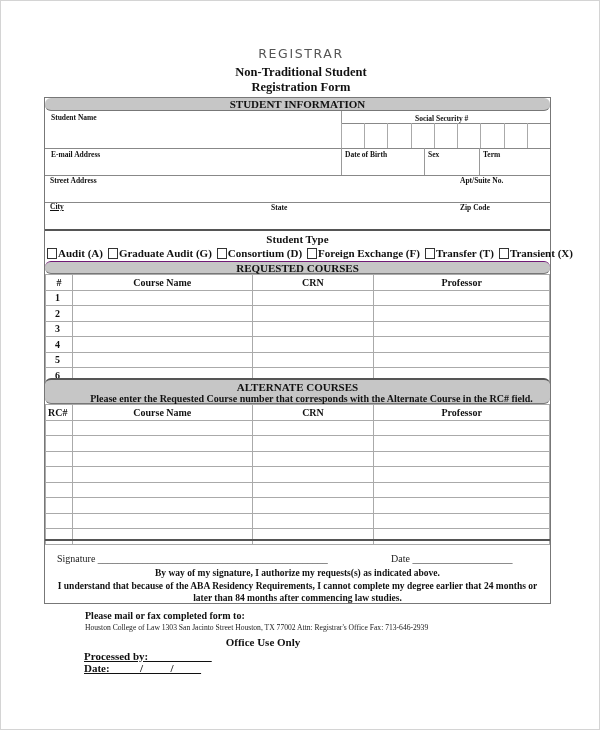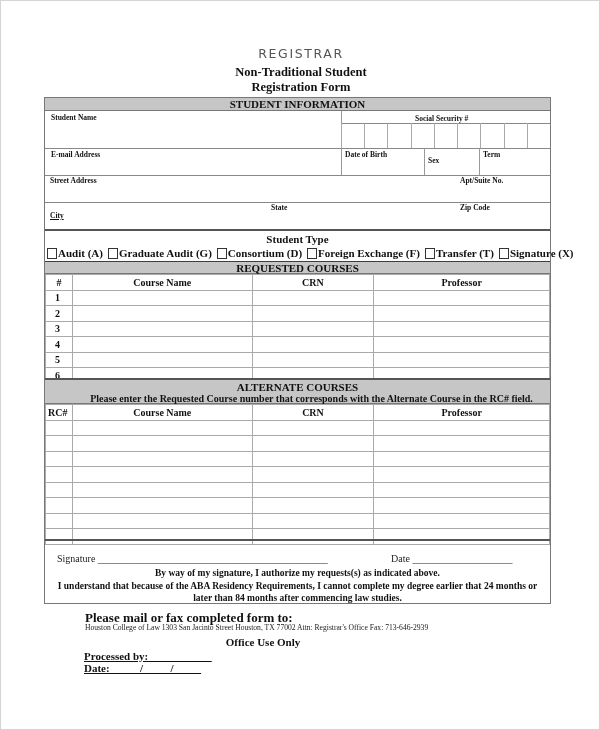--- a/index.html
+++ b/index.html
@@ -6,40 +6,40 @@
   html, body { width: 600px; height: 730px; background: #fff; overflow: hidden; }
   body { font-family: "Liberation Serif", serif; color: #111; position: relative; }
   .page { position: absolute; left: 0; top: 0; width: 600px; height: 730px; border: 1px solid #d4d4d4; }
   .abs { position: absolute; }
 
   .registrar { left: 0; width: 600px; top: 45px; text-align: center; font-family: "DejaVu Sans", sans-serif; font-size: 12.5px; letter-spacing: 1.6px; color: #555; }
   .title1 { left: 0; width: 600px; top: 64px; text-align: center; font-size: 12.5px; font-weight: bold; }
   .title2 { left: 0; width: 600px; top: 79px; text-align: center; font-size: 12.5px; font-weight: bold; }
 
   .form { left: 43px; top: 96px; width: 507px; height: 507px; border: 1px solid #777; }
-  .hdr { background: #c6c6c6; text-align: center; font-weight: bold; font-size: 11px; border-bottom: 1px solid #777; }
+  .hdr { background: #c6c6c6; text-align: center; font-weight: bold; font-size: 11px; border-bottom: 1px solid #777; border-radius: 6px; }
   .lbl { font-size: 7.5px; font-weight: bold; font-family: "Liberation Serif", serif; position: absolute; white-space: nowrap; }
   .hline { position: absolute; height: 0; border-top: 1px solid #888; }
   .vline { position: absolute; width: 0; border-left: 1px solid #999; }
   .field { position: absolute; text-align: center; }
 
   .stype-title { font-weight: bold; font-size: 11px; text-align: center; }
   .cb-row { display: flex; font-size: 11px; font-weight: bold; white-space: nowrap; }
   .cb { display: inline-block; width: 10px; height: 11px; border: 1px solid #333; margin-right: 1px; margin-left: 2px; background: #fff; }
   .cb-item { display: inline-flex; align-items: center; margin-right: 3px; }
 
   .tbl { position: absolute; left: 0; width: 505px; border-collapse: collapse; }
   .tbl td { border: 1px solid #aaa; height: 15.5px; font-size: 10px; font-weight: bold; text-align: center; padding: 0; }
   .tbl td.num { text-align: left; padding-left: 9px; }
   .colh td { font-size: 10px; font-weight: bold; }
 
   .sig-line { font-size: 10px; color: #222; white-space: nowrap; }
   .stmt { font-size: 9.5px; font-weight: bold; text-align: center; line-height: 12.5px; }
 
-  .mail-h { font-size: 13px; font-weight: bold; }
+  .mail-h { font-size: 10px; font-weight: bold; }
   .mail-t { font-size: 7.6px; color: #222; }
   .office { font-size: 11px; font-weight: bold; }
   .proc { font-size: 11px; font-weight: bold; white-space: nowrap; text-decoration: underline; }
 </style>
 </head>
 <body>
 
 <div class="page">
 
   <div class="abs registrar">REGISTRAR</div>
@@ -71,39 +71,39 @@
     <div class="hline" style="left:0;top:50px;width:505px;"></div>
 
     <div class="field" style="left:0;top:50px;width:296px;height:27px;">
       <span class="lbl" style="left:6px;top:2px;">E-mail Address</span>
     </div>
     <div class="vline" style="left:296px;top:50px;height:27px;"></div>
     <div class="field" style="left:296px;top:50px;width:83px;height:27px;">
       <span class="lbl" style="left:4px;top:2px;">Date of Birth</span>
     </div>
     <div class="vline" style="left:379px;top:50px;height:27px;"></div>
-    <div class="field" style="left:379px;top:56px;width:55px;height:27px;">
+    <div class="field" style="left:379px;top:50px;width:55px;height:27px;">
       <span class="lbl" style="left:4px;top:2px;">Sex</span>
     </div>
     <div class="vline" style="left:434px;top:50px;height:27px;"></div>
     <div class="field" style="left:434px;top:50px;width:71px;height:27px;">
       <span class="lbl" style="left:4px;top:2px;">Term</span>
     </div>
 
     <div class="hline" style="left:0;top:77px;width:505px;"></div>
 
     <div class="field" style="left:0;top:77px;width:505px;height:27px;">
       <span class="lbl" style="left:5px;top:1px;">Street Address</span>
       <span class="lbl" style="left:415px;top:1px;">Apt/Suite No.</span>
     </div>
 
     <div class="hline" style="left:0;top:104px;width:505px;"></div>
 
     <div class="field" style="left:0;top:104px;width:505px;height:27px;">
-      <span class="lbl" style="left:5px;top:9px;text-decoration:underline;">City</span>
+      <span class="lbl" style="left:5px;top:0;text-decoration:underline;">City</span>
       <span class="lbl" style="left:226px;top:1px;">State</span>
       <span class="lbl" style="left:415px;top:1px;">Zip Code</span>
     </div>
 
     <div class="hline" style="left:0;top:131px;width:505px;border-top:2px solid #555;"></div>
 
     <div class="stype-title" style="position:absolute;left:0;top:135px;width:505px;">Student Type</div>
     <div class="cb-row" id="stype-row" style="position:absolute;left:0;top:149px;width:505px;">
         <span class="cb-item">
           <span class="cb"></span>
@@ -120,21 +120,21 @@
         <span class="cb-item">
           <span class="cb"></span>
           <span>Foreign Exchange (F)</span>
         </span>
         <span class="cb-item">
           <span class="cb"></span>
           <span>Transfer (T)</span>
         </span>
         <span class="cb-item">
           <span class="cb"></span>
-          <span>Signature (X)</span>
+          <span>Transient (X)</span>
         </span>
       </div>
 
     <div class="hdr" style="position:absolute;left:0;top:163px;width:505px;height:13px;line-height:12px;border-top:1px solid #701a75;">REQUESTED COURSES</div>
     <table class="tbl" style="top:176px;">
       <colgroup>
           <col style="width:27px">
           <col style="width:180px">
           <col style="width:122px">
           <col style="width:176px">

